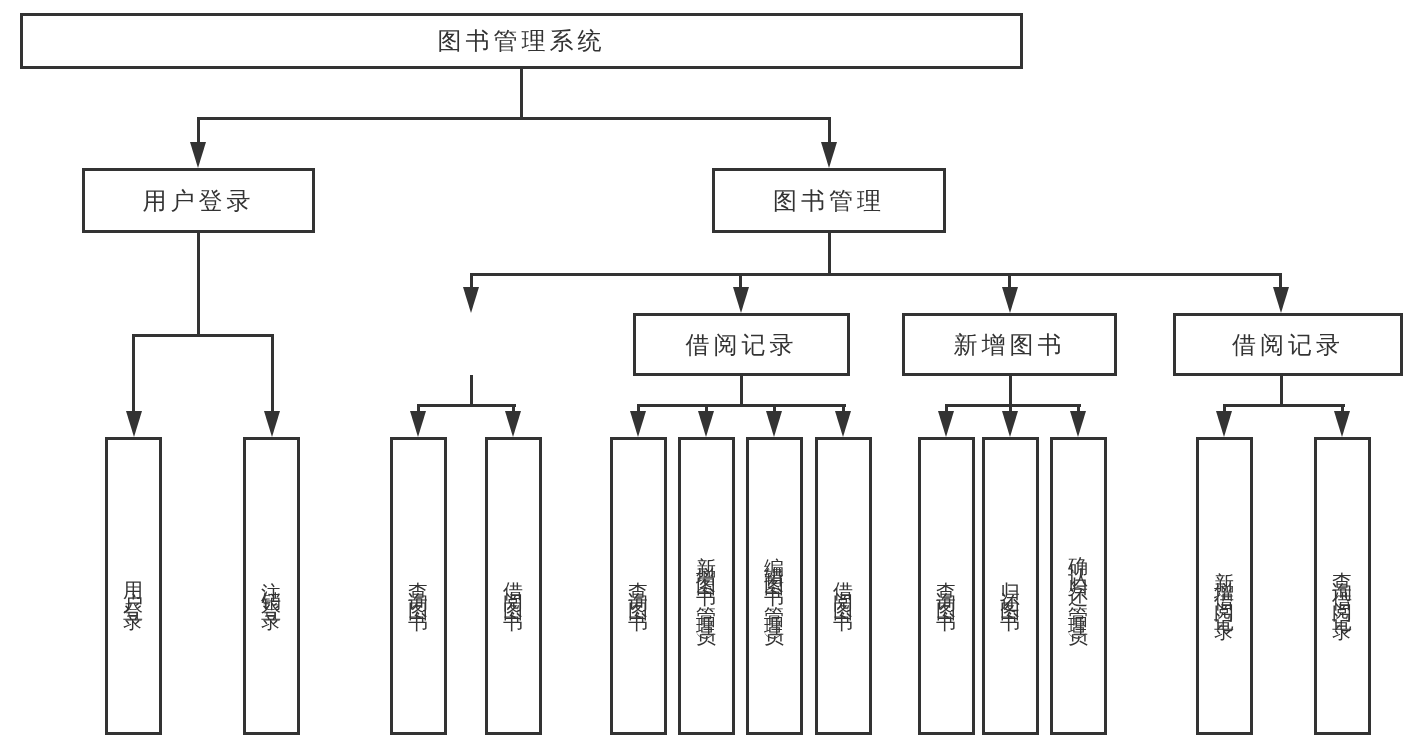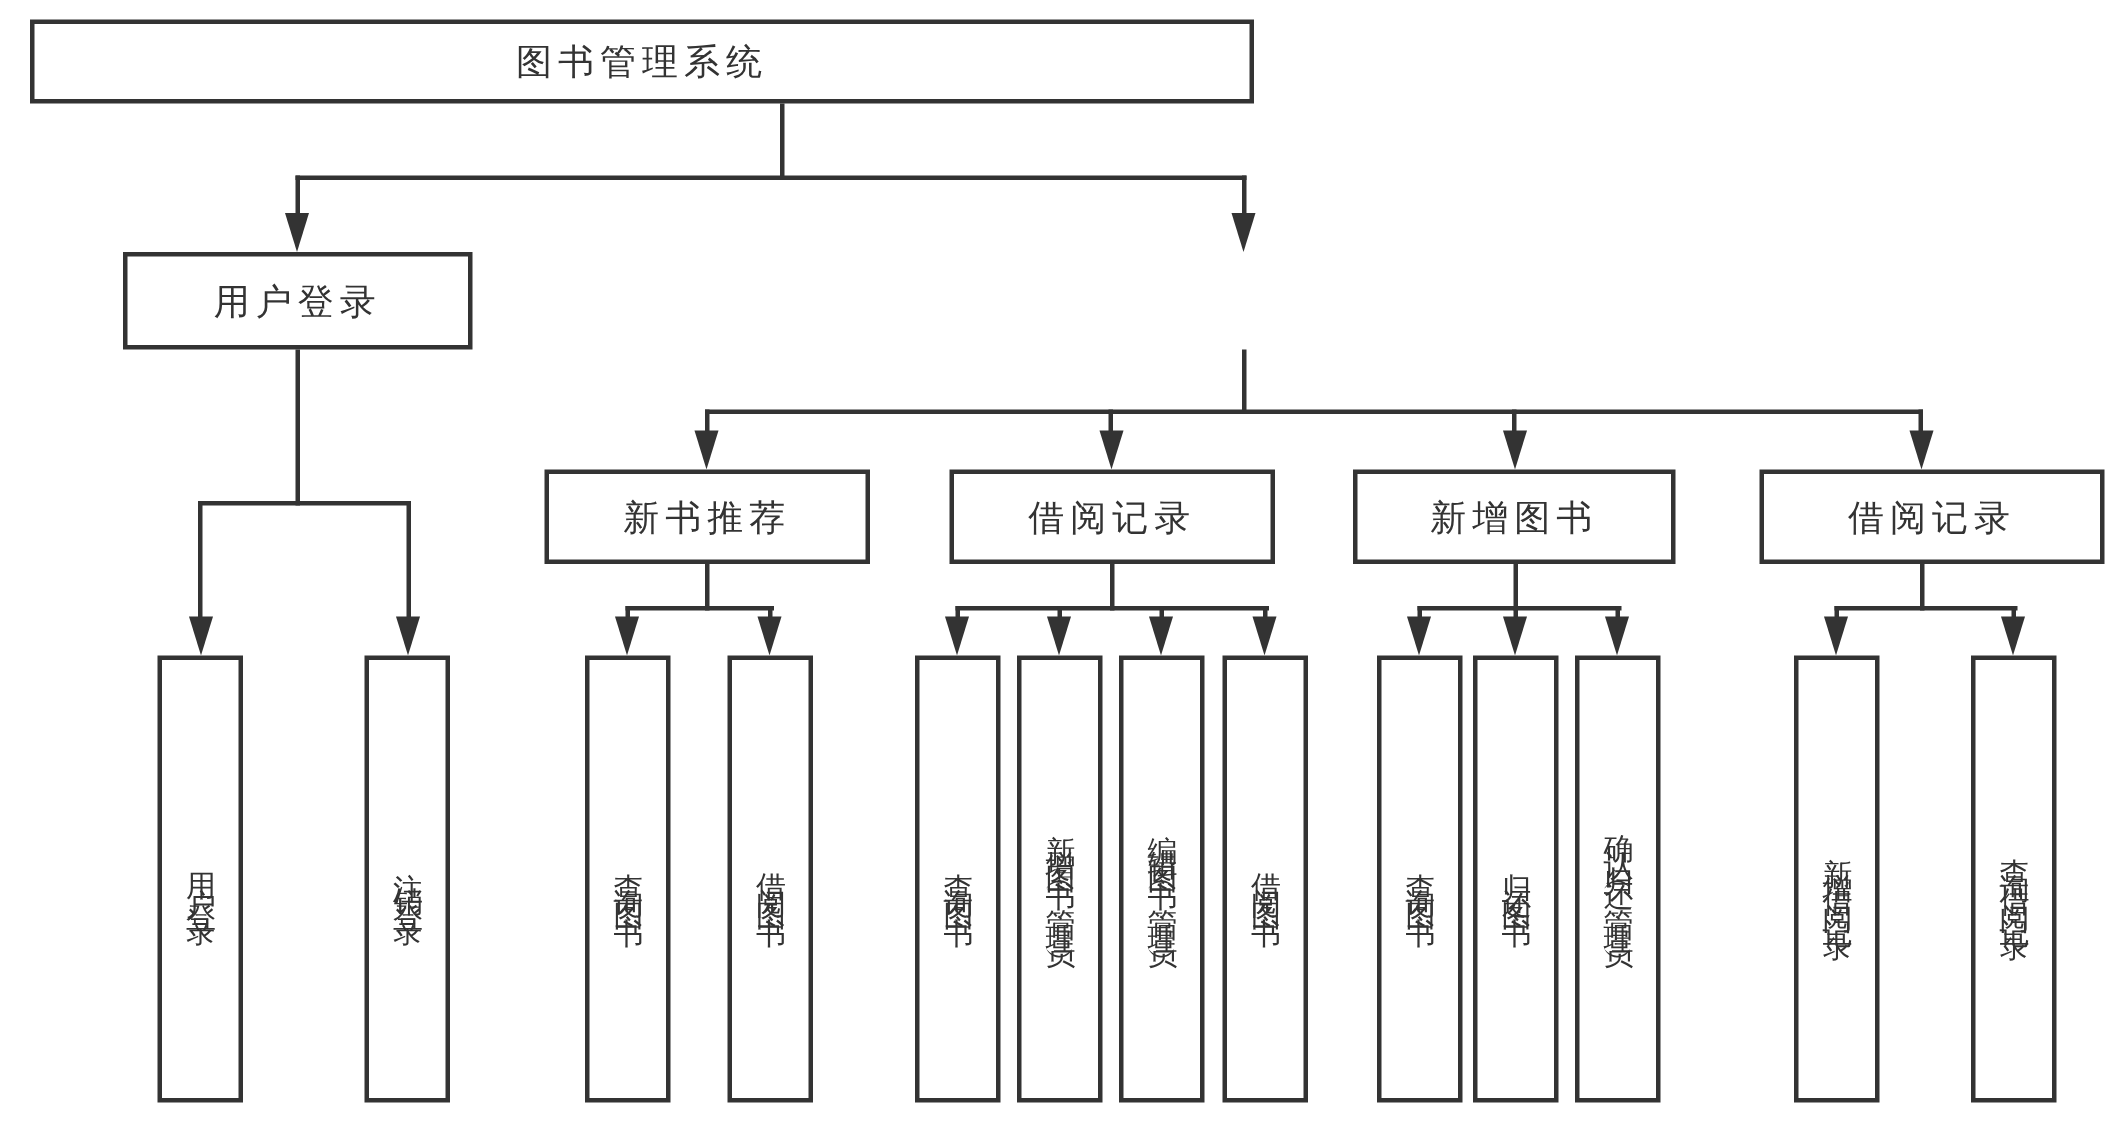--- a/index.html
+++ b/index.html
@@ -54,50 +54,50 @@
     white-space: nowrap;
     text-shadow: 0 0 3px rgba(255,255,255,0.95);
     z-index: 10;
   }
 </style>
 </head>
 <body>
 
 <div id="stage">
 
-  <div class="box hbox" style="left:20px; top:13px; width:816px; height:56px;">图书管理系统</div>
+  <div class="box hbox" style="left:20px; top:13px; width:1003px; height:56px;">图书管理系统</div>
 
   <div class="ln-v" style="left:520px; top:69px; height:51px;"></div>
   <div class="ln-h" style="left:197px; top:117px; width:634px;"></div>
   <div class="ln-v" style="left:197px; top:117px; height:28px;"></div>
   <div class="ln-v" style="left:828px; top:117px; height:28px;"></div>
   <div class="arrow" style="left:190px; top:142px;"></div>
   <div class="arrow" style="left:821px; top:142px;"></div>
 
   <div class="box hbox" style="left:82px; top:168px; width:233px; height:65px;">用户登录</div>
+  <div class="box hbox" style="left:712px; top:168px; width:234px; height:65px;">图书管理</div>
 
   <div class="ln-v" style="left:197px; top:233px; height:104px;"></div>
   <div class="ln-h" style="left:132px; top:334px; width:142px;"></div>
   <div class="ln-v" style="left:132px; top:334px; height:80px;"></div>
   <div class="ln-v" style="left:271px; top:334px; height:80px;"></div>
   <div class="arrow" style="left:126px; top:411px;"></div>
   <div class="arrow" style="left:264px; top:411px;"></div>
 
   <div class="ln-v" style="left:828px; top:233px; height:43px;"></div>
   <div class="ln-h" style="left:470px; top:273px; width:812px;"></div>
   <div class="ln-v" style="left:470px;  top:273px; height:16px;"></div>
   <div class="ln-v" style="left:739px;  top:273px; height:16px;"></div>
   <div class="ln-v" style="left:1008px; top:273px; height:16px;"></div>
   <div class="ln-v" style="left:1279px; top:273px; height:16px;"></div>
   <div class="arrow" style="left:463px;  top:287px;"></div>
   <div class="arrow" style="left:733px;  top:287px;"></div>
   <div class="arrow" style="left:1002px; top:287px;"></div>
   <div class="arrow" style="left:1273px; top:287px;"></div>
 
-  <div class="box hbox" style="left:363px;  top:313px; width:217px; height:63px;">新书推荐</div>
   <div class="box hbox" style="left:633px;  top:313px; width:217px; height:63px;">借阅记录</div>
   <div class="box hbox" style="left:902px;  top:313px; width:215px; height:63px;">新增图书</div>
   <div class="box hbox" style="left:1173px; top:313px; width:230px; height:63px;">借阅记录</div>
 
   <div class="ln-v" style="left:470px; top:375px; height:32px;"></div>
   <div class="ln-h" style="left:417px; top:404px; width:99px;"></div>
   <div class="ln-v" style="left:417px; top:404px; height:9px;"></div>
   <div class="ln-v" style="left:512px; top:404px; height:9px;"></div>
   <div class="arrow" style="left:410px; top:411px;"></div>
   <div class="arrow" style="left:505px; top:411px;"></div>

